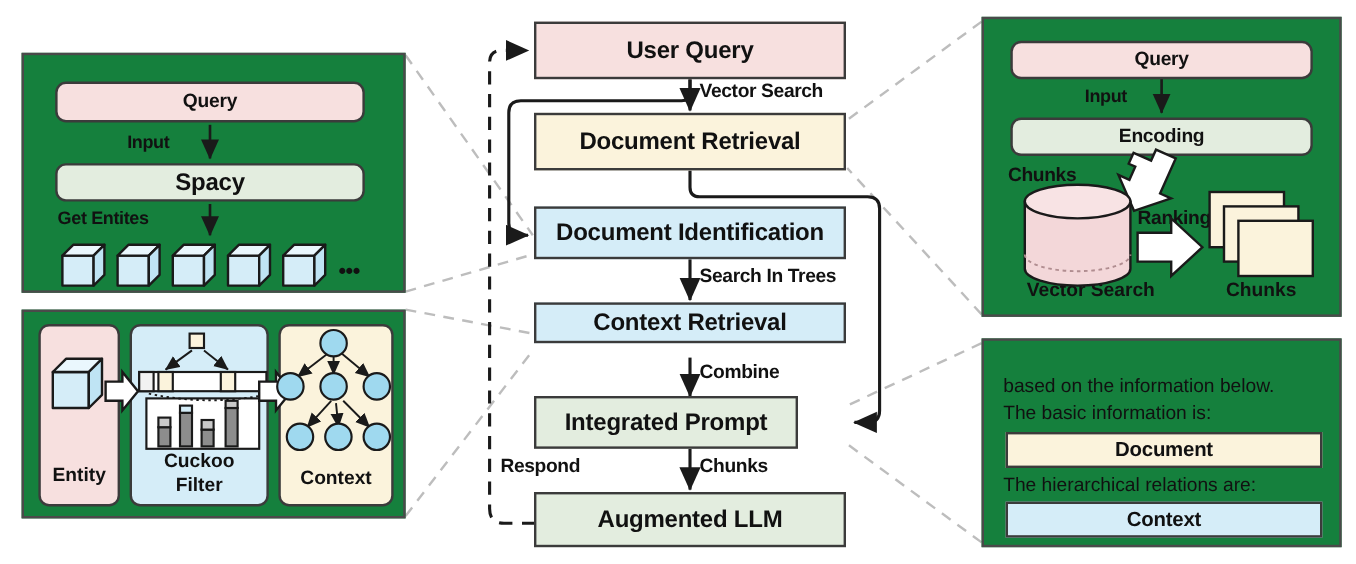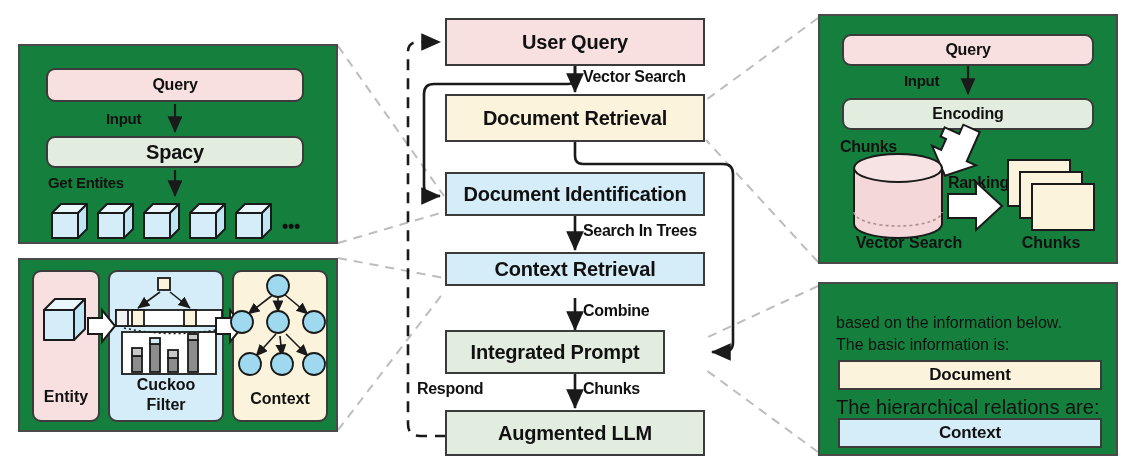--- a/index.html
+++ b/index.html
@@ -276,18 +276,18 @@
     </svg>
   </div>
 
   <div class="panel" style="left:818px;top:282px;width:300px;height:174px;">
 
     <div class="plain" style="left:16px;top:30px;font-size:16px;">based on the information below.</div>
     <div class="plain" style="left:16px;top:52px;font-size:16px;">The basic information is:</div>
 
     <div class="node yellow" style="left:18px;top:76px;width:264px;height:30px;font-size:17px;">Document</div>
 
-    <div class="plain" style="left:16px;top:112px;font-size:20px;">The hierarchical relations are:</div>
+    <div class="plain" style="left:16px;top:112px;font-size:16px;">The hierarchical relations are:</div>
 
     <div class="node blue" style="left:18px;top:134px;width:264px;height:30px;font-size:17px;">Context</div>
   </div>
 
 </div>
 
 </body></html>

